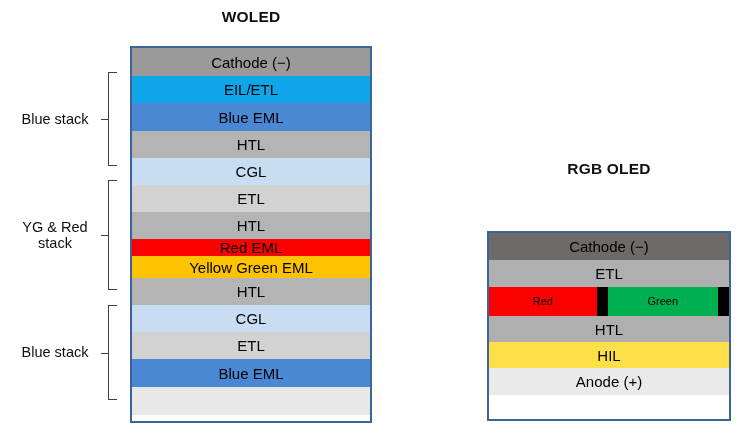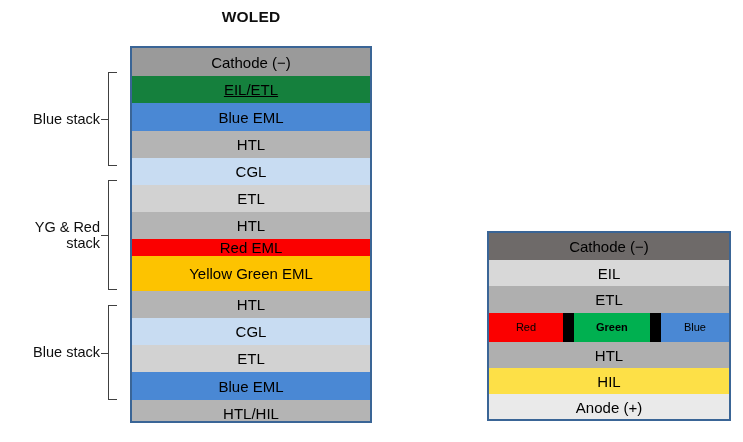--- a/index.html
+++ b/index.html
@@ -115,113 +115,105 @@
     position: absolute;
     width: 7px;
     height: 0;
     border-top: 1.6px solid #404040;
   }
   .bracket-label {
     position: absolute;
     font-size: 14.5px;
     line-height: 1.15;
     color: #0f0f0f;
-    text-align: right;
+    text-align: center;
     white-space: pre-line;
   }
 </style>
 </head>
 <body>
 
 <div class="canvas">
 
   <div class="diagram-title" id="woled-title">WOLED</div>
 
   <div class="stack-box" id="woled-stack" style="left: 122px; top: 46px; width: 242px; height: 377px; border-color: rgb(58, 101, 150);">
       <div class="layer" style="background: rgb(154, 154, 154); height: 28px;">
         <span>Cathode (−)</span>
       </div>
-      <div class="layer" style="background: #15803d; height: 27px; text-decoration: underline;">
+      <div class="layer" style="background: #0ea5e9; height: 27px;">
         <span>EIL/ETL</span>
       </div>
       <div class="layer" style="background: rgb(74, 136, 212); height: 28px;">
         <span>Blue EML</span>
       </div>
       <div class="layer" style="background: rgb(180, 180, 180); height: 27px;">
         <span>HTL</span>
       </div>
       <div class="layer" style="background: rgb(200, 220, 242); height: 27px;">
         <span>CGL</span>
       </div>
       <div class="layer" style="background: rgb(210, 210, 210); height: 27px;">
         <span>ETL</span>
       </div>
       <div class="layer" style="background: rgb(180, 180, 180); height: 27px;">
         <span>HTL</span>
       </div>
       <div class="layer" style="background: rgb(251, 0, 0); height: 17px;">
         <span>Red EML</span>
       </div>
-      <div class="layer" style="background: rgb(253, 195, 0); height: 35px;">
+      <div class="layer" style="background: rgb(253, 195, 0); height: 22px;">
         <span>Yellow Green EML</span>
       </div>
       <div class="layer" style="background: rgb(180, 180, 180); height: 27px;">
         <span>HTL</span>
       </div>
       <div class="layer" style="background: rgb(200, 220, 242); height: 27px;">
         <span>CGL</span>
       </div>
       <div class="layer" style="background: rgb(210, 210, 210); height: 27px;">
         <span>ETL</span>
       </div>
       <div class="layer" style="background: rgb(74, 136, 212); height: 28px;">
         <span>Blue EML</span>
-      </div>
-      <div class="layer" style="background: rgb(180, 180, 180); height: 27px;">
-        <span>HTL/HIL</span>
       </div>
       <div class="layer" style="background: rgb(232, 232, 232); height: 28px;"></div>
     </div>
 
   <div class="bracket-group" id="woled-brackets">
       <div class="bracket" style="left: 100px; top: 72px; height: 94px;"></div>
       <div class="bracket-tick" style="left: 93px; top: 119px;"></div>
       <div class="bracket-label" style="left: 2px; width: 90px; top: 110.5px;">Blue stack</div>
       <div class="bracket" style="left: 100px; top: 180px; height: 110px;"></div>
       <div class="bracket-tick" style="left: 93px; top: 235px;"></div>
       <div class="bracket-label" style="left: 2px; width: 90px; top: 218.5px;">YG &amp; Red
 stack</div>
       <div class="bracket" style="left: 100px; top: 305px; height: 95px;"></div>
       <div class="bracket-tick" style="left: 93px; top: 352.5px;"></div>
       <div class="bracket-label" style="left: 2px; width: 90px; top: 344px;">Blue stack</div>
     </div>
 
+  <div class="diagram-title" id="rgb-title">RGB OLED</div>
 
   <div class="stack-box" id="rgb-stack" style="left: 479px; top: 231px; width: 244px; height: 190px; border-color: rgb(58, 101, 150);">
       <div class="layer" style="background: rgb(110, 106, 105); height: 27px;">
         <span>Cathode (−)</span>
-      </div>
-      <div class="layer" style="background: rgb(216, 216, 216); height: 26px;">
-        <span>EIL</span>
       </div>
       <div class="layer" style="background: rgb(175, 175, 175); height: 27px;">
         <span>ETL</span>
       </div>
       <div class="subpixel-row" style="height: 29px;">
         <div class="subpixel" style="background: rgb(251, 0, 0); flex: 76 0 0px;">
           <span>Red</span>
         </div>
         <div class="sep" style="background: rgb(0, 0, 0); width: 11px; flex: 0 0 11px;"></div>
-        <div class="subpixel" style="background: rgb(0, 176, 80); flex: 78 0 0px; font-weight: bold;">
+        <div class="subpixel" style="background: rgb(0, 176, 80); flex: 78 0 0px;">
           <span>Green</span>
         </div>
         <div class="sep" style="background: rgb(0, 0, 0); width: 11px; flex: 0 0 11px;"></div>
-        <div class="subpixel" style="background: rgb(74, 136, 212); flex: 70 0 0px;">
-          <span>Blue</span>
-        </div>
       </div>
       <div class="layer" style="background: rgb(175, 175, 175); height: 26px;">
         <span>HTL</span>
       </div>
       <div class="layer" style="background: #fde047; height: 26px;">
         <span>HIL</span>
       </div>
       <div class="layer" style="background: rgb(234, 234, 234); height: 27px;">
         <span>Anode (+)</span>
       </div>

